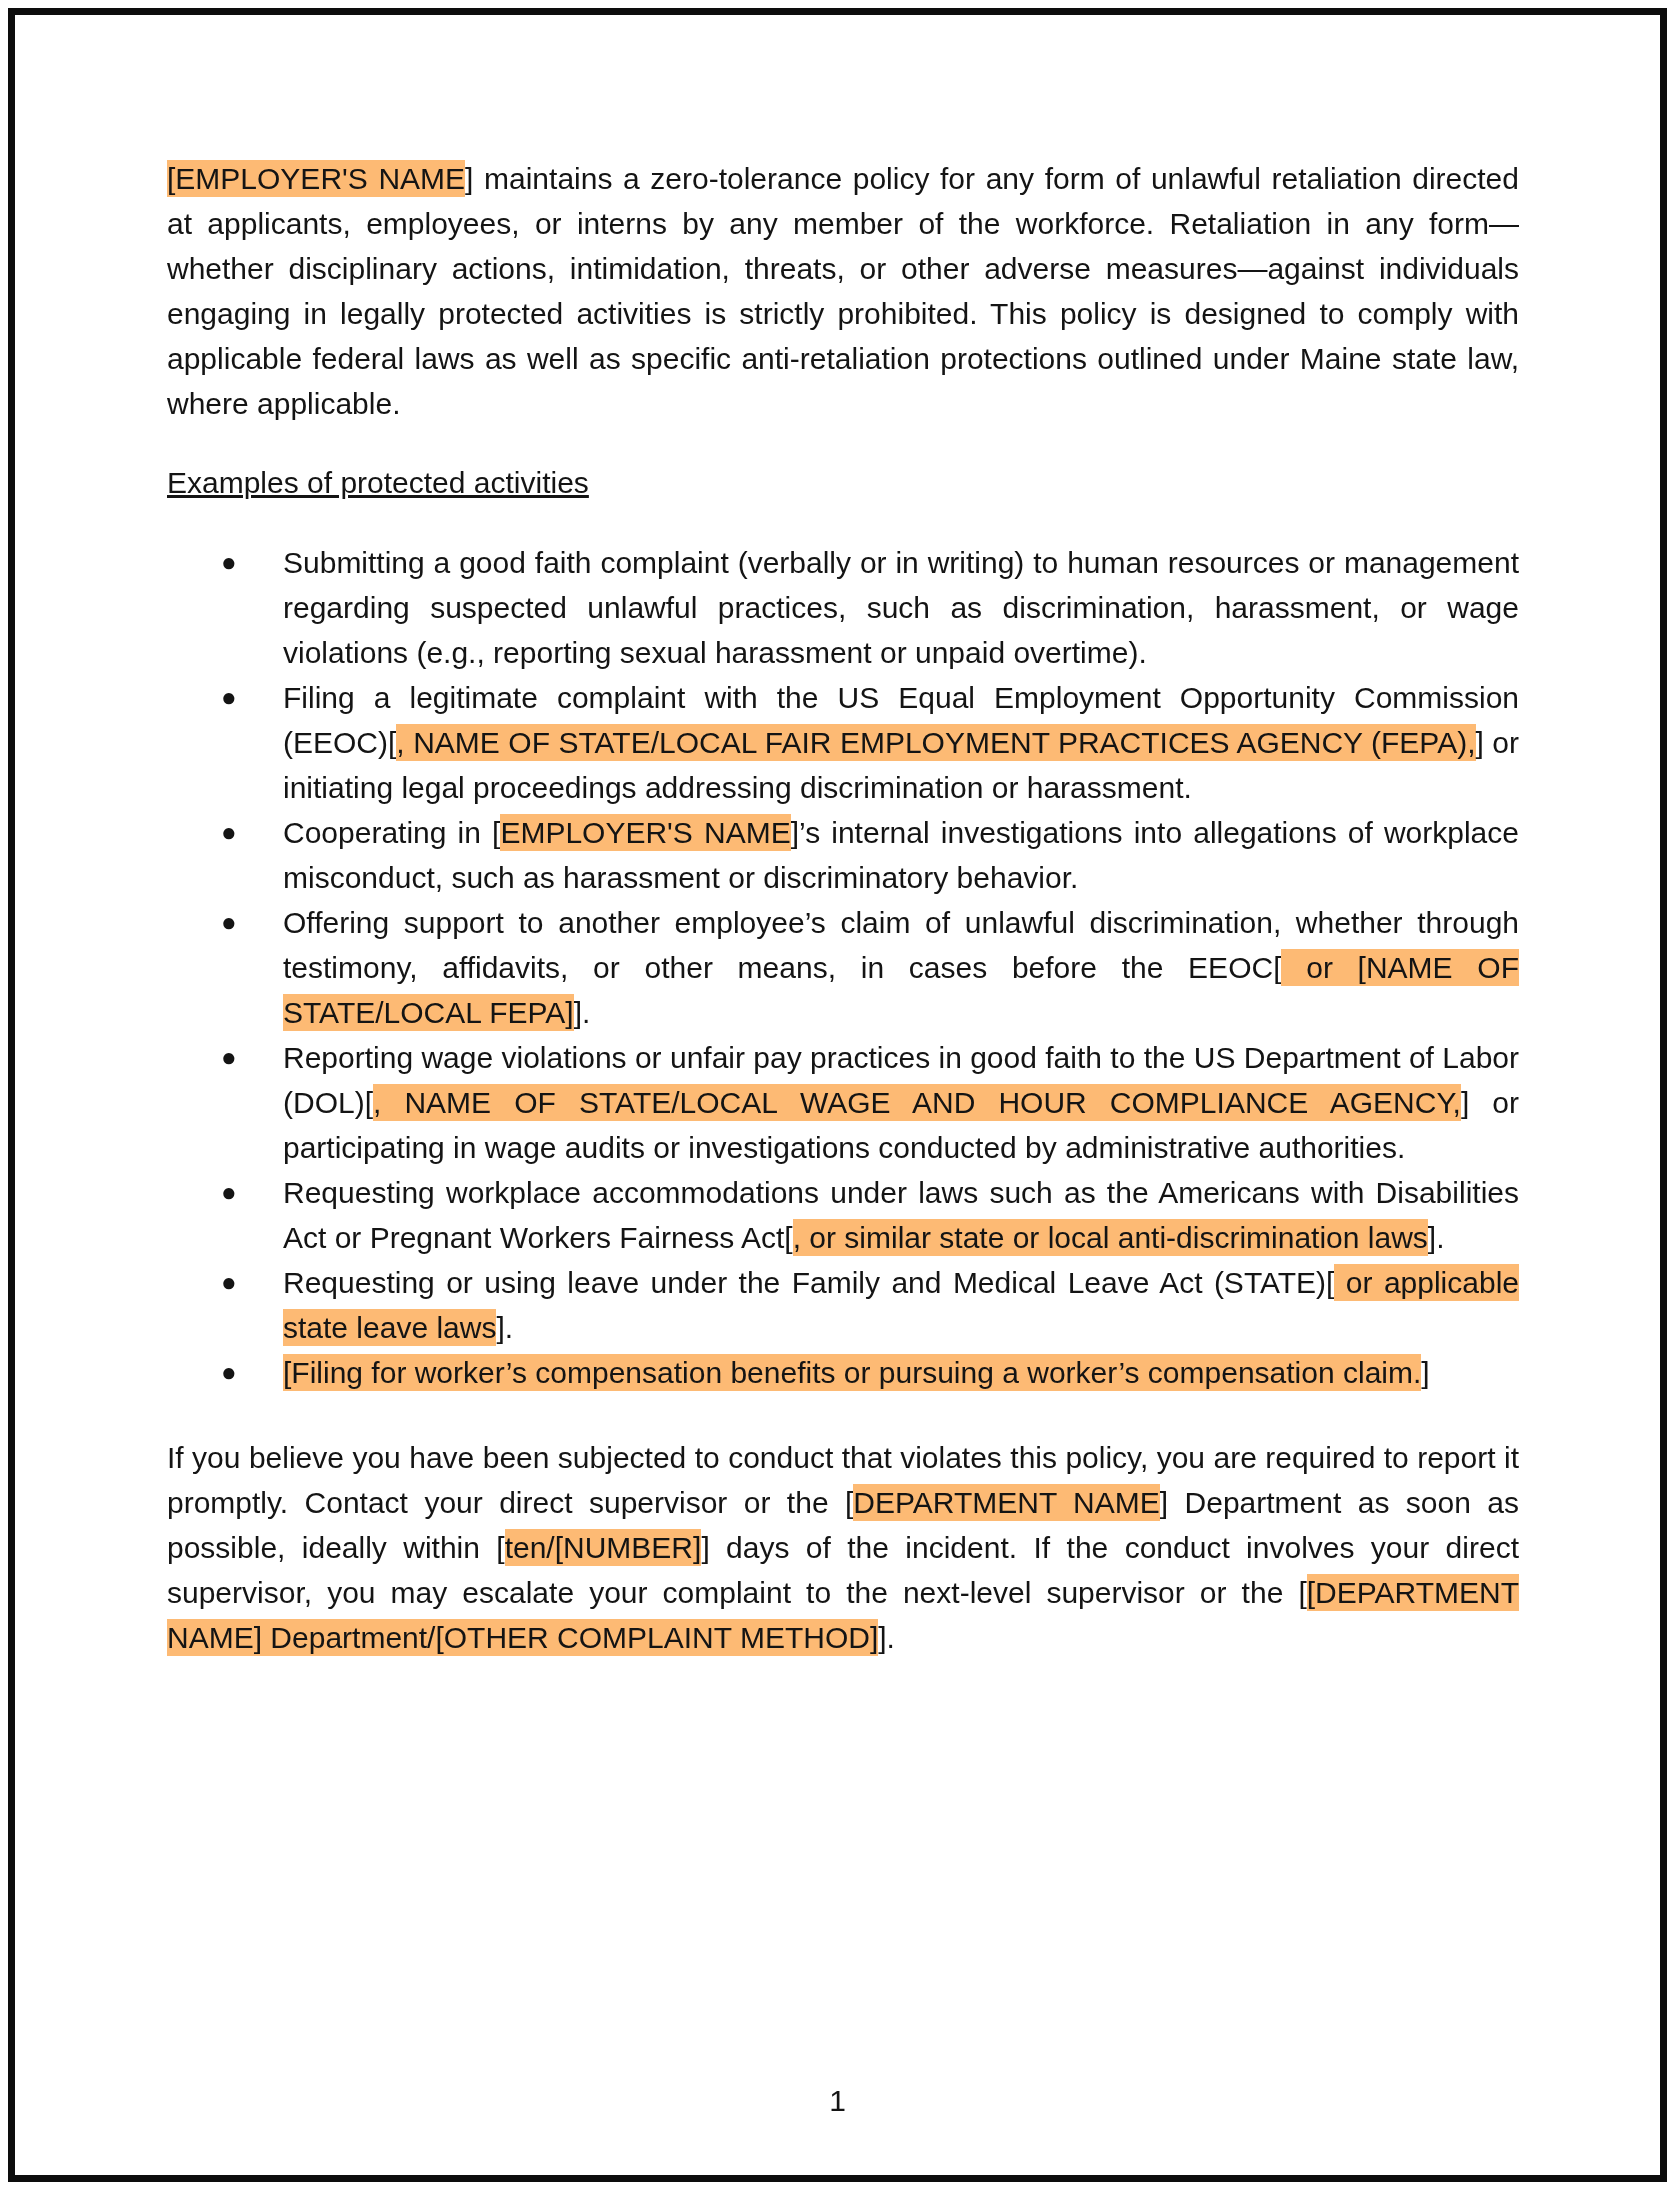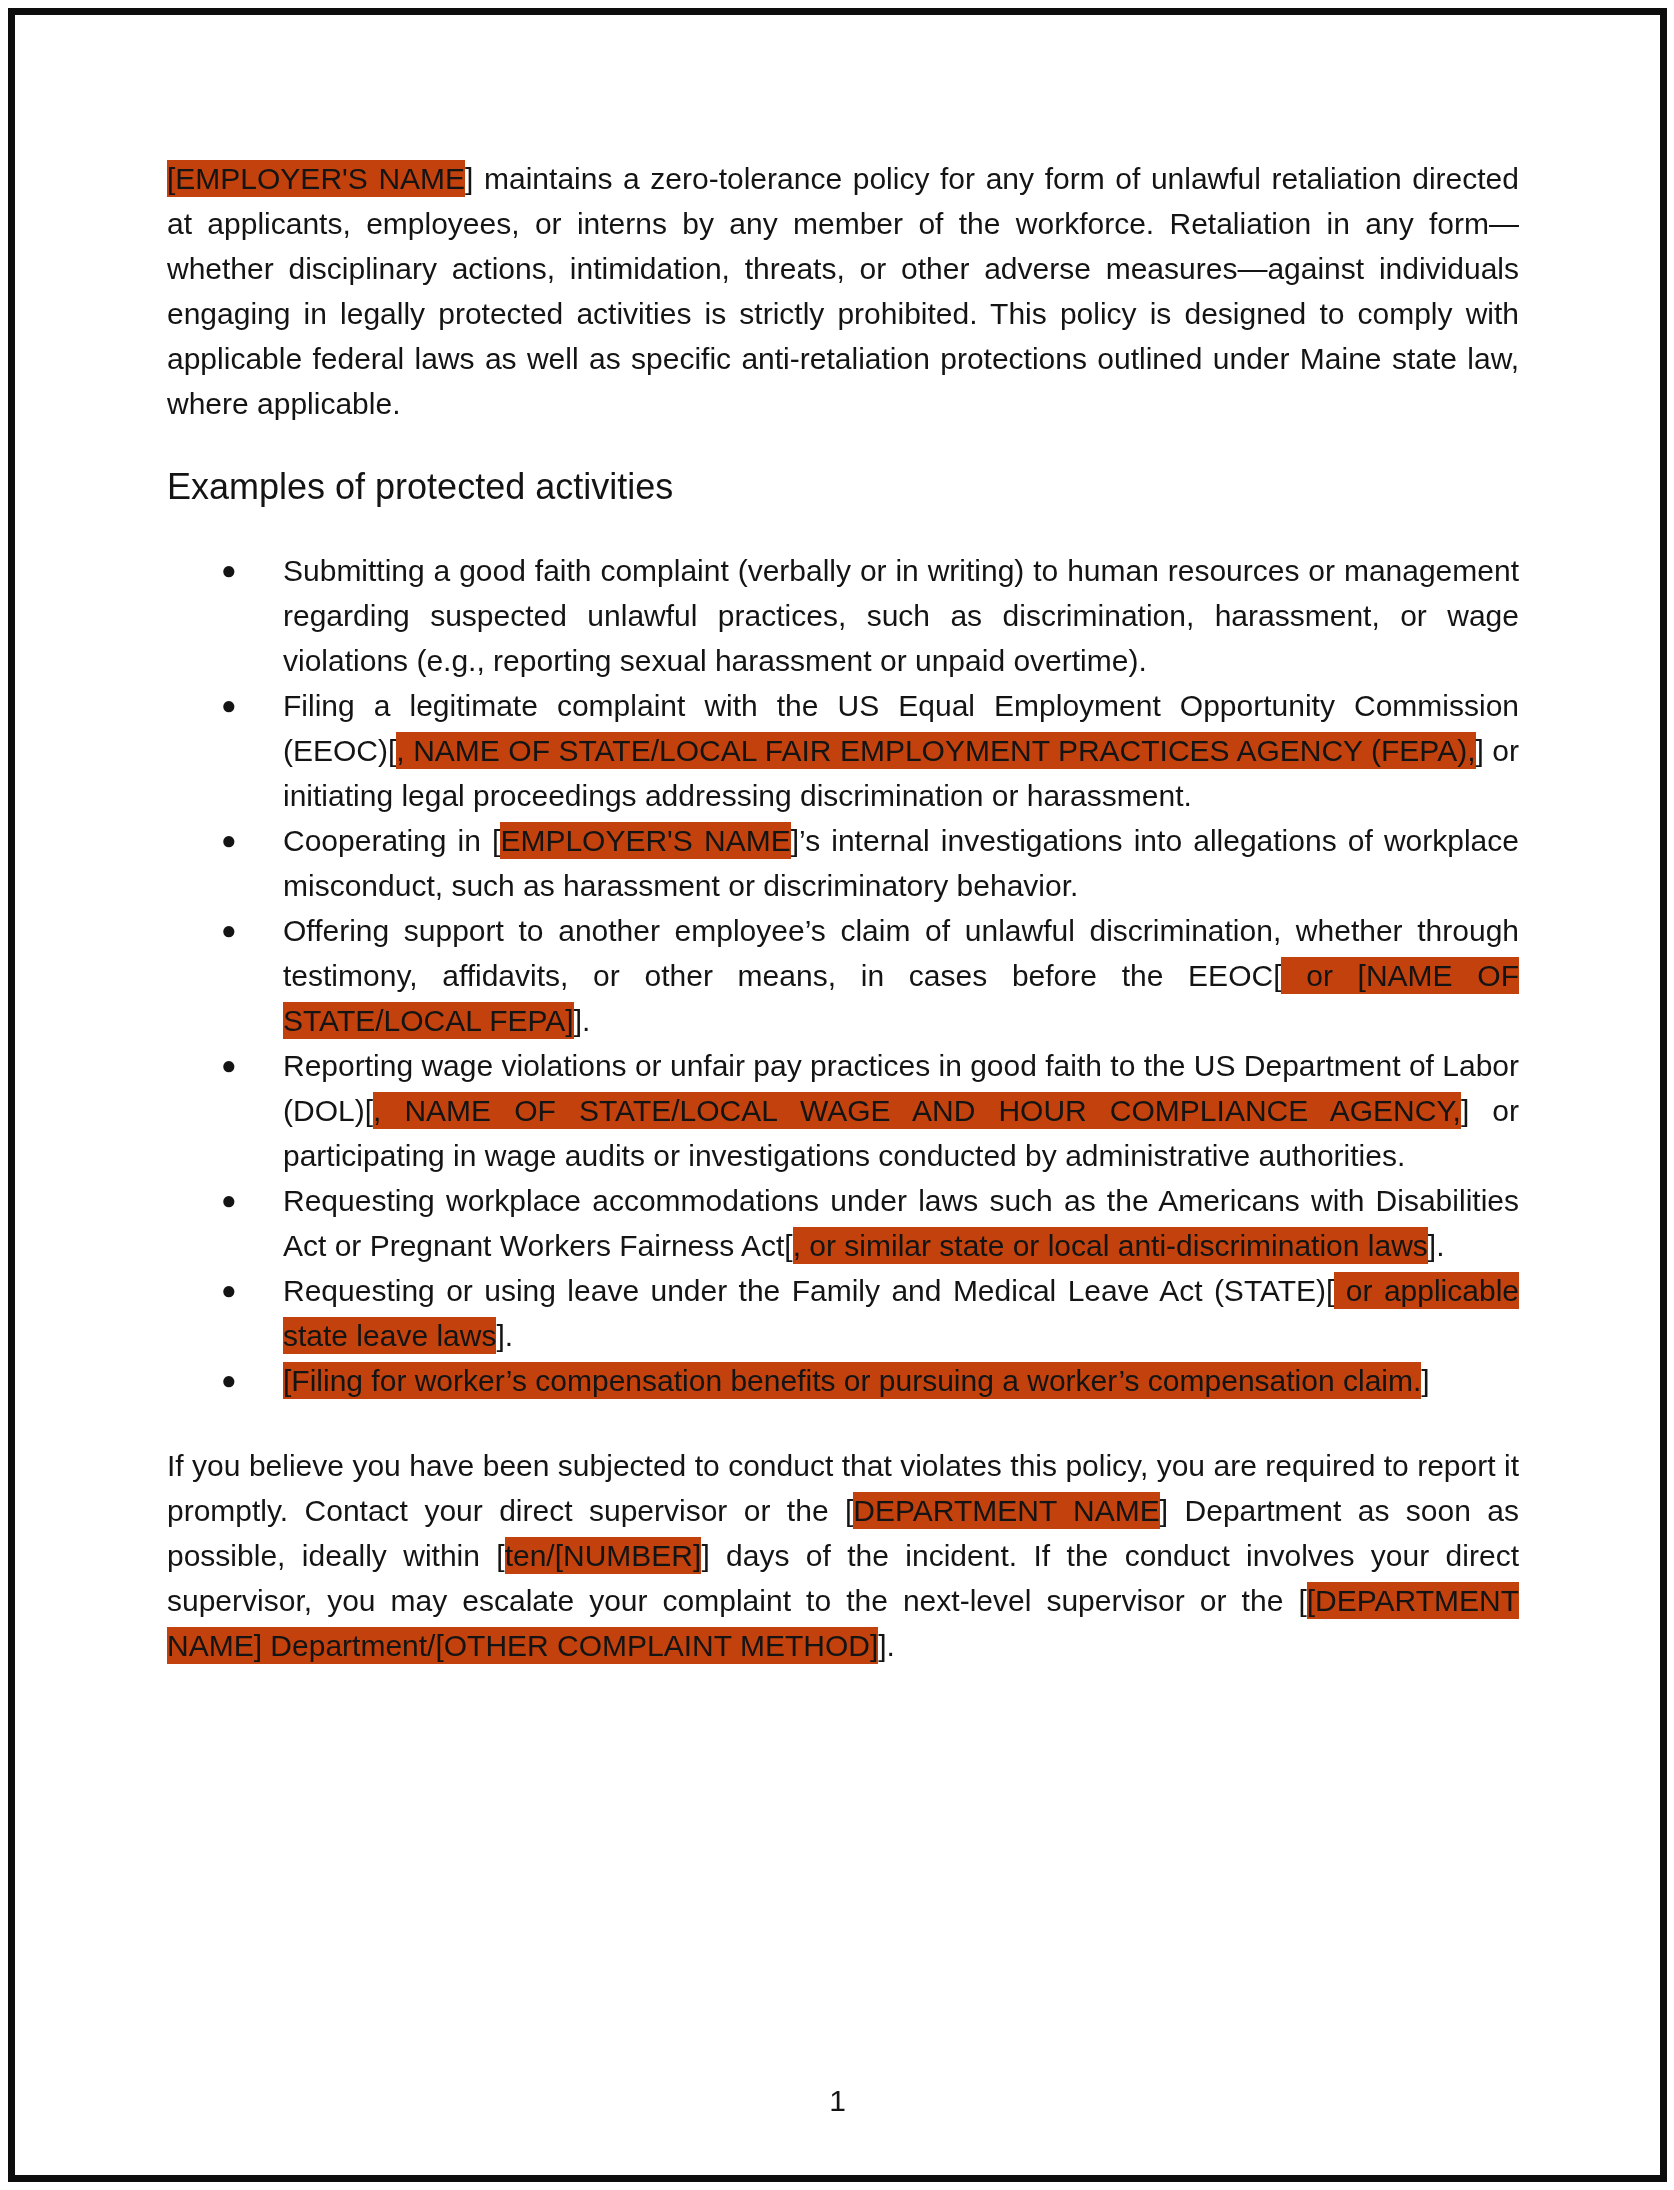--- a/index.html
+++ b/index.html
@@ -31,22 +31,23 @@
     font-weight: bold;
     text-align: center;
     margin: 0 0 46px 0;
   }
   h2.head {
     font-size: 30px;
     font-weight: bold;
     margin: 0 0 40px 0;
   }
   h2.head-underline {
-    font-size: 36px;
+    font-size: 30px;
     font-weight: normal;
+    text-decoration: underline;
     margin: 0 0 40px 0;
   }
   p.para {
     font-size: 30px;
     line-height: 45px;
     text-align: justify;
     margin: 0 0 40px 0;
   }
   .bullets {
     margin: 0 0 40px 0;
@@ -60,21 +61,21 @@
     flex: 0 0 116px;
     box-sizing: border-box;
     padding-left: 54px;
     font-size: 26px;
   }
   .bullet .btxt {
     flex: 1 1 auto;
     text-align: justify;
   }
   .hl {
-    background: #c2410c;
+    background: #fdba74;
     padding: 1.8px 0;
   }
   .page-number {
     position: absolute;
     bottom: 72px;
     left: 0;
     width: 100%;
     text-align: center;
     font-size: 30px;
   }

